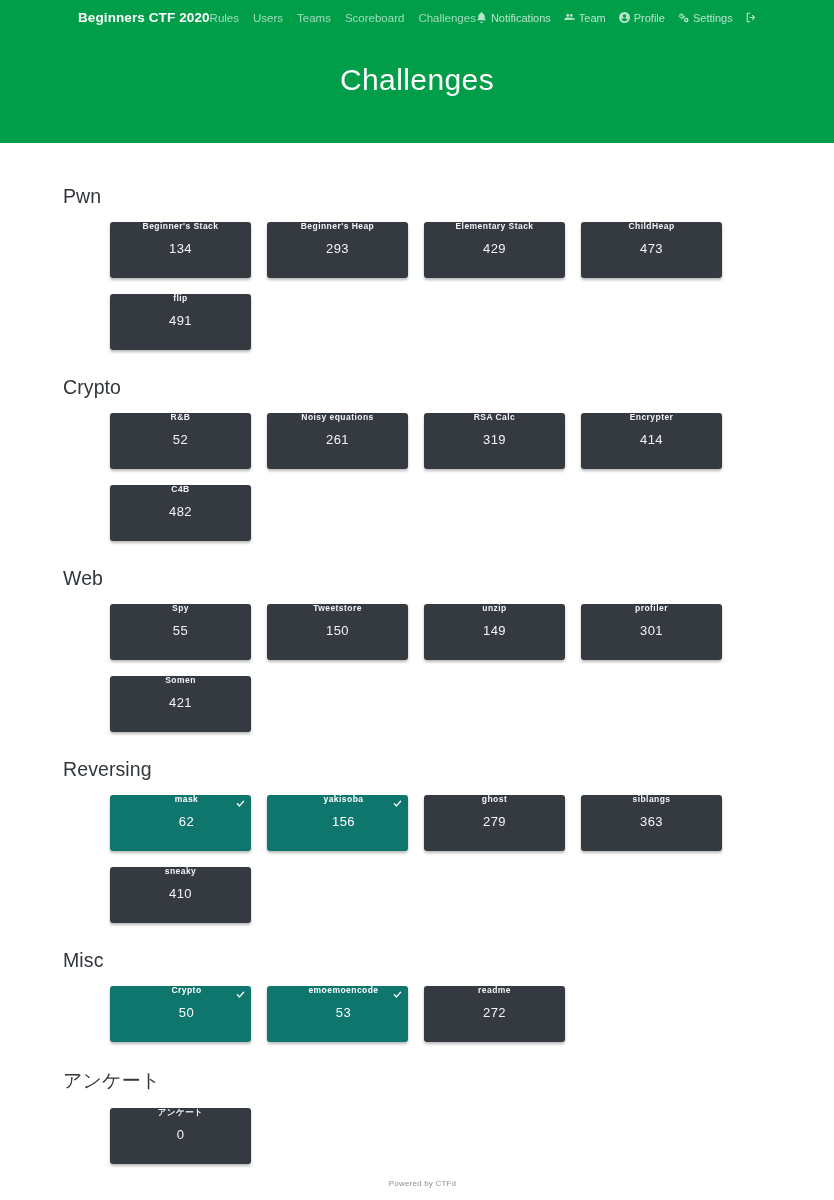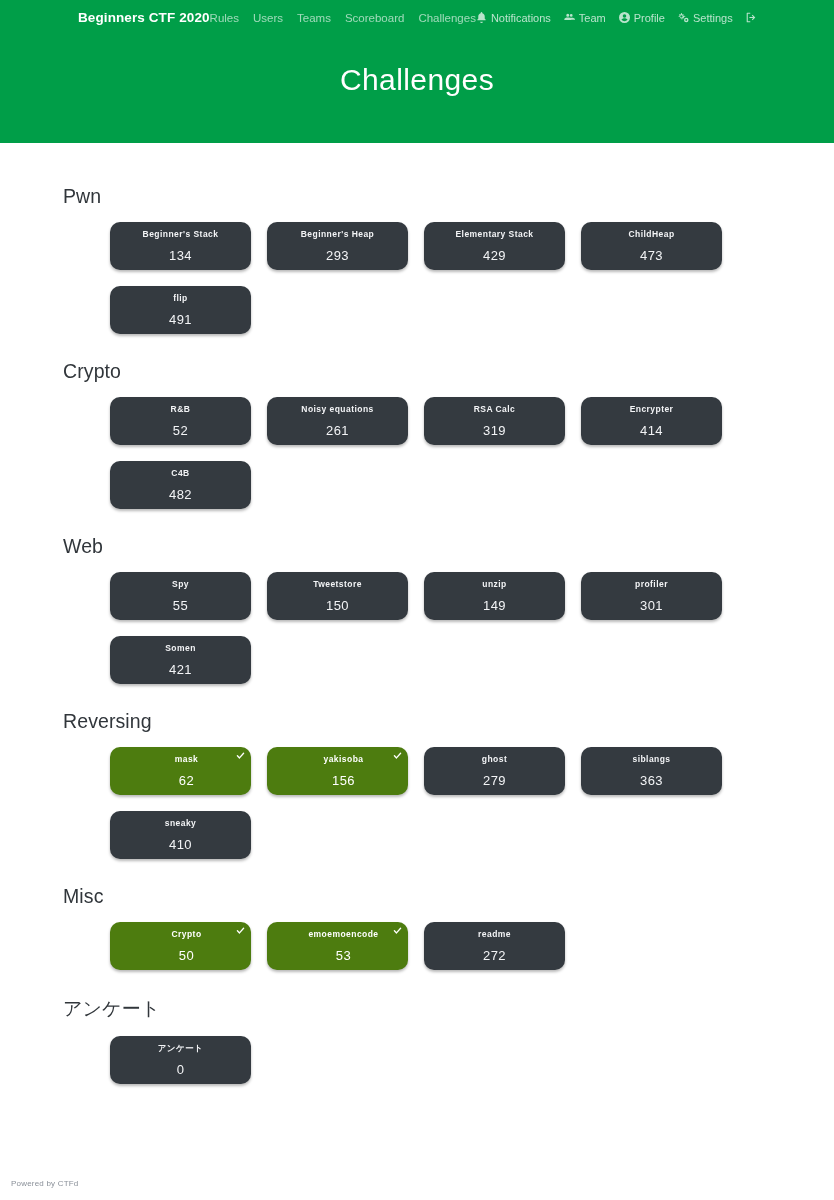--- a/index.html
+++ b/index.html
@@ -98,29 +98,29 @@
   .cards-row {
     display: flex;
     flex-wrap: wrap;
     padding-left: 110px;
     gap: 16px 16px;
     width: 660px;
   }
 
   .chal-card {
     width: 141px;
-    height: 48px;
+    height: 56px;
     background: #343a40;
-    border-radius: 10px;
+    border-radius: 3px;
     box-shadow: 0 2px 3px rgba(0,0,0,0.28);
     position: relative;
     display: flex;
     flex-direction: column;
     align-items: center;
-    justify-content: center;
+    justify-content: flex-start;
     box-sizing: border-box;
     cursor: pointer;
     user-select: none;
   }
   .chal-card .chal-name {
     color: #f3f4f6;
     font-size: 8.5px;
     font-weight: bold;
     letter-spacing: 0.45px;
     text-align: center;
@@ -128,21 +128,21 @@
     margin-bottom: 11px;
   }
   .chal-card .chal-value {
     color: #f3f4f6;
     font-size: 13px;
     font-weight: normal;
     letter-spacing: 0.4px;
     line-height: 1;
   }
   .chal-card.solved {
-    background: #4d7c0f;
+    background: #0f766e;
     padding-left: 12px;
   }
   .chal-card.solved .chal-name,
   .chal-card.solved .chal-value {
     color: #ffffff;
   }
   .solved-check {
     position: absolute;
     top: 4px;
     right: 6px;
@@ -153,20 +153,21 @@
 
   
   .cards-row .chal-card:nth-child(2) { width: 141px; }
 
   
   .footer {
     position: absolute;
     left: 11px;
     right: 0;
     top: 1172px;
+    text-align: center;
   }
   .footer-text {
     font-size: 8px;
     color: #8a9099;
     letter-spacing: 0.2px;
   }
 </style>
 </head>
 <body>
 

